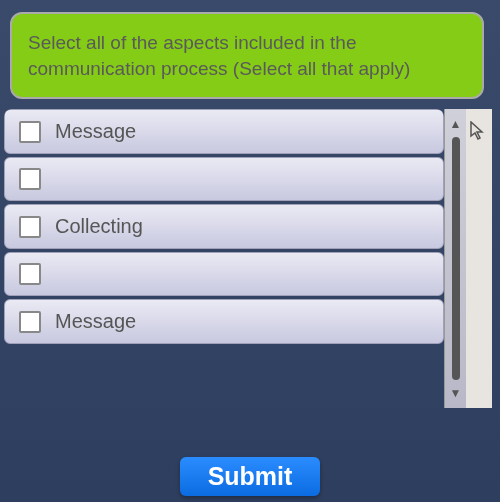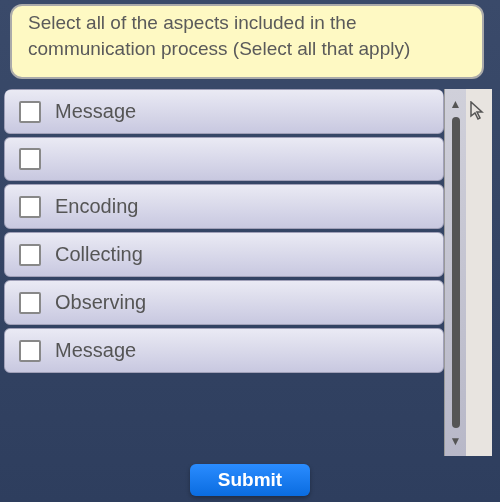--- a/index.html
+++ b/index.html
@@ -7,25 +7,25 @@
       font-family: Arial, Helvetica, sans-serif;
       background: linear-gradient(180deg, #3a4a6a 0%, #2e3e5e 100%);
       width: 500px;
       height: 502px;
       overflow: hidden;
       display: flex;
       flex-direction: column;
       padding: 0;
     }
     .question-box {
-      background: #fef9c3;
+      background: #84cc16;
       border: 2px solid #aaa;
       border-radius: 12px;
-      margin: 4px 16px 10px 10px;
-      padding: 4px 16px 16px 16px;
+      margin: 12px 16px 10px 10px;
+      padding: 16px 16px 16px 16px;
       color: #5a5a5a;
       font-size: 19px;
       line-height: 1.35;
     }
     .options-wrapper {
       display: flex;
       margin: 0 8px 0 4px;
       flex: 1;
       overflow: hidden;
     }
@@ -93,53 +93,49 @@
       display: flex;
       justify-content: center;
       padding: 8px 0 6px 0;
     }
     .submit-btn {
       background: linear-gradient(180deg, #2a8cff 0%, #0a6ce0 100%);
       color: #fff;
       border: none;
       border-radius: 6px;
       padding: 5px 28px;
-      font-size: 19px;
+      font-size: 25px;
       font-weight: bold;
       cursor: pointer;
       box-shadow: 0 2px 4px rgba(0,0,0,.3);
+      margin-top: 41px;
     }
   </style>
 </head>
 <body>
 
 <div class="question-box">
   <span>Select all of the aspects included in the communication process (Select all that apply)</span>
 </div>
 
 <div class="options-wrapper">
   <div class="options-list">
     <div class="option-row">
       <span class="checkbox"></span>
       <span>Message</span>
     </div>
     <div class="option-row">
       <span class="checkbox"></span>
     </div>
     <div class="option-row">
       <span class="checkbox"></span>
-      <span>Encoding</span>
-    </div>
-    <div class="option-row">
-      <span class="checkbox"></span>
       <span>Collecting</span>
     </div>
     <div class="option-row">
       <span class="checkbox"></span>
-      <span>Observing</span>
     </div>
     <div class="option-row">
       <span class="checkbox"></span>
       <span>Message</span>
     </div>
   </div>
   <div class="scrollbar-col">
     <span class="scroll-arrow">▲</span>
     <div class="scroll-track"></div>
     <span class="scroll-arrow">▼</span>

